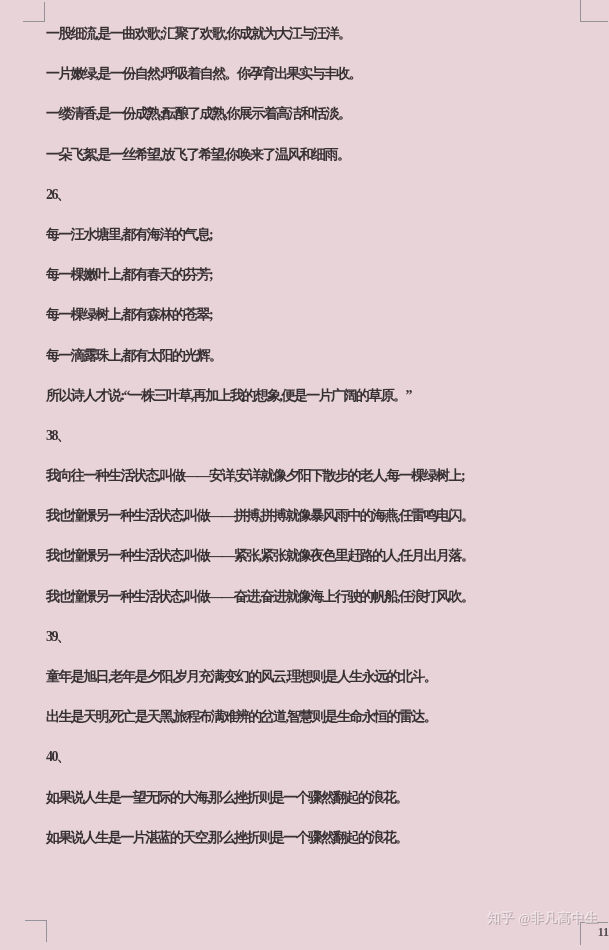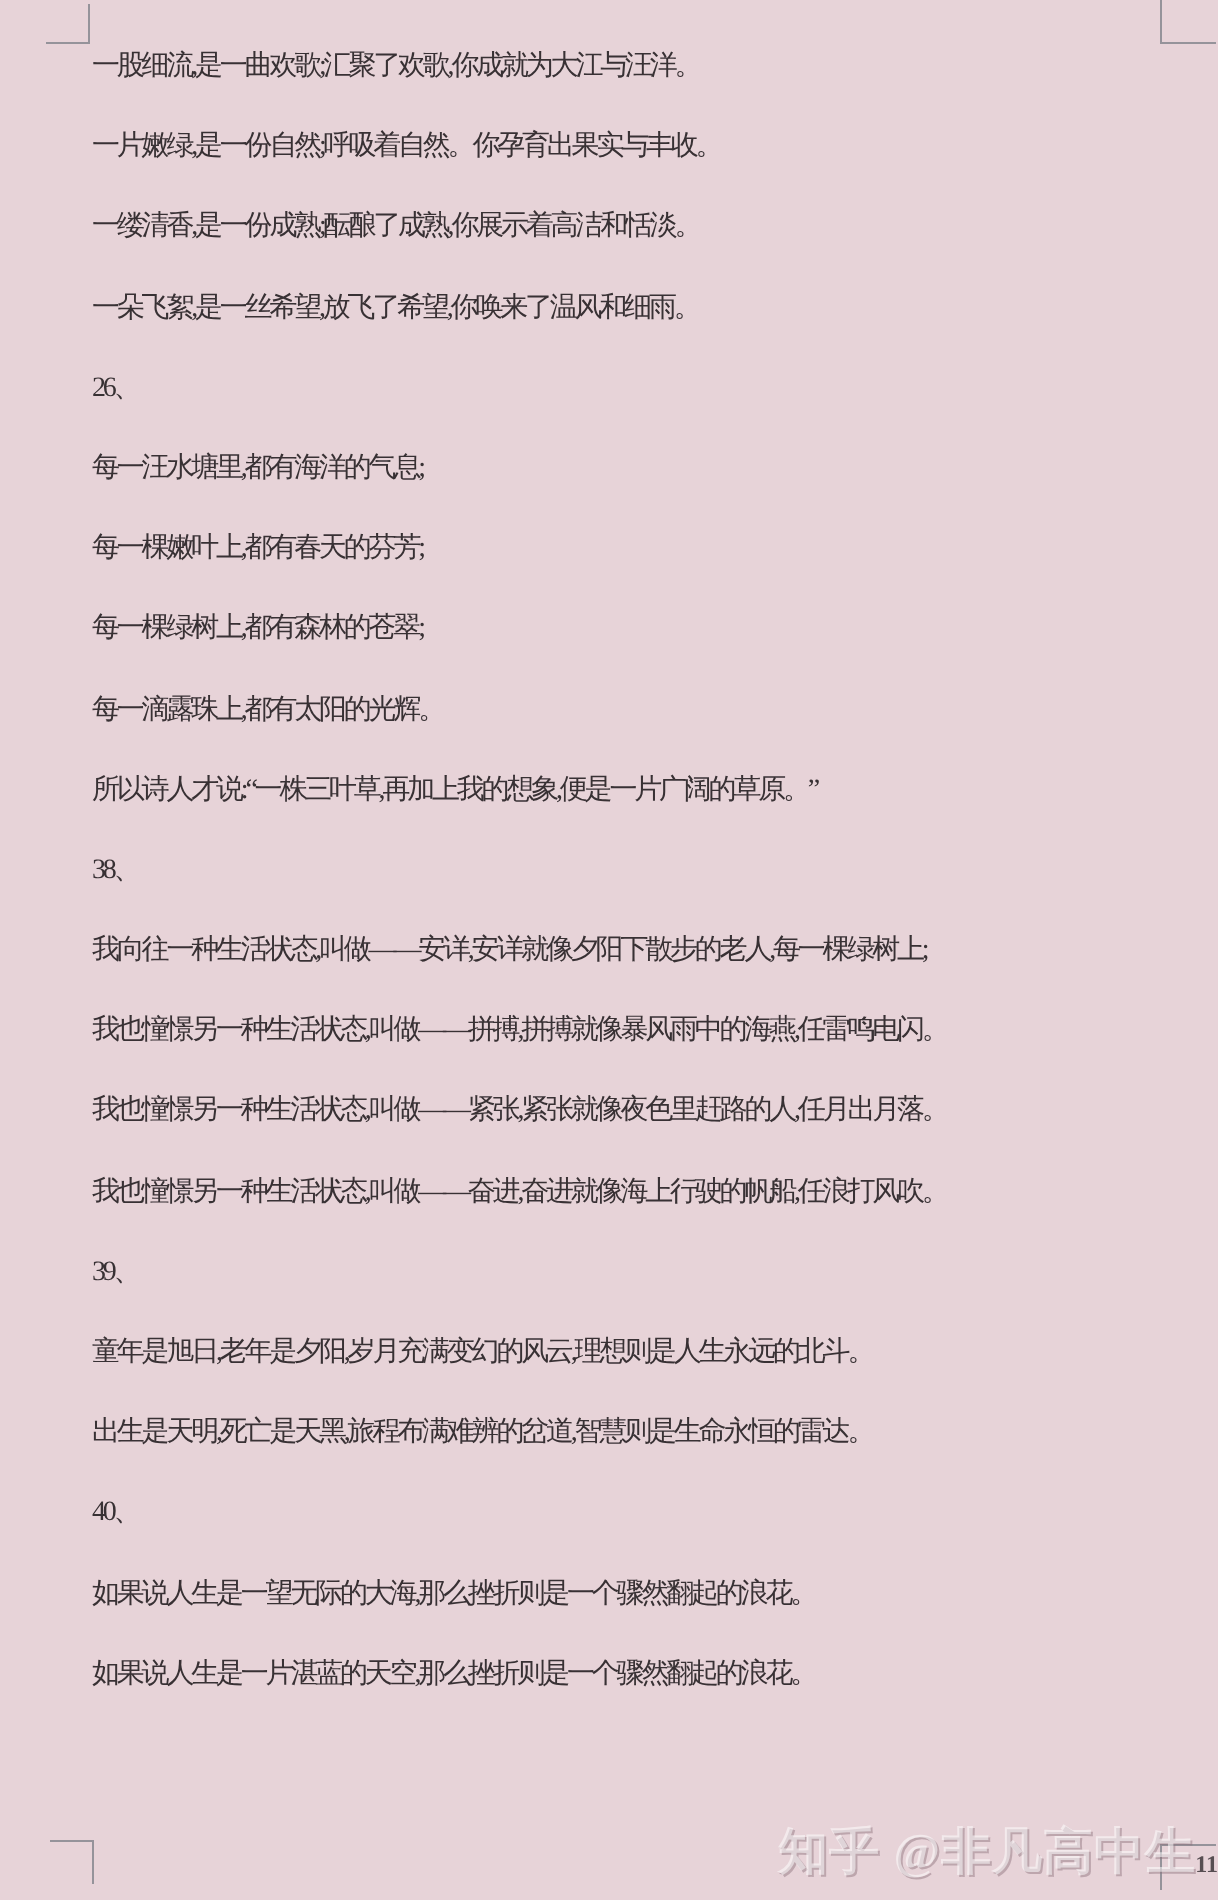--- a/index.html
+++ b/index.html
@@ -19,21 +19,21 @@
     position: absolute;
     left: 46px;
     top: 14px;
     width: 540px;
   }
   .line {
     height: 40.2px;
     line-height: 40.2px;
     font-size: 14px;
     letter-spacing: -1.6px;
-    font-weight: 400;
+    font-weight: 700;
     color: #383134;
     white-space: nowrap;
   }
   .crop-mark {
     position: absolute;
     background: #95939a;
   }
   .mark-tl-v { left: 44px; top: 2px;   width: 1px;  height: 19px; }
   .mark-tl-h { left: 23px; top: 21px;  width: 22px; height: 1px;  }
   .mark-tr-v { left: 580px; top: 0;    width: 1px;  height: 21px; }
@@ -50,21 +50,21 @@
     text-align: right;
     text-indent: 10px;
     font-size: 12px;
     color: #574e52;
     font-weight: 700;
   }
   .watermark {
     position: absolute;
     right: 11px;
     top: 909px;
-    font-size: 25px;
+    font-size: 13px;
     letter-spacing: 0.5px;
     font-weight: 700;
     color: rgba(255, 255, 255, 0.52);
     text-shadow: 1px 1px 0 rgba(138, 110, 122, 0.45);
     white-space: nowrap;
   }
 </style>
 </head>
 <body>
 

